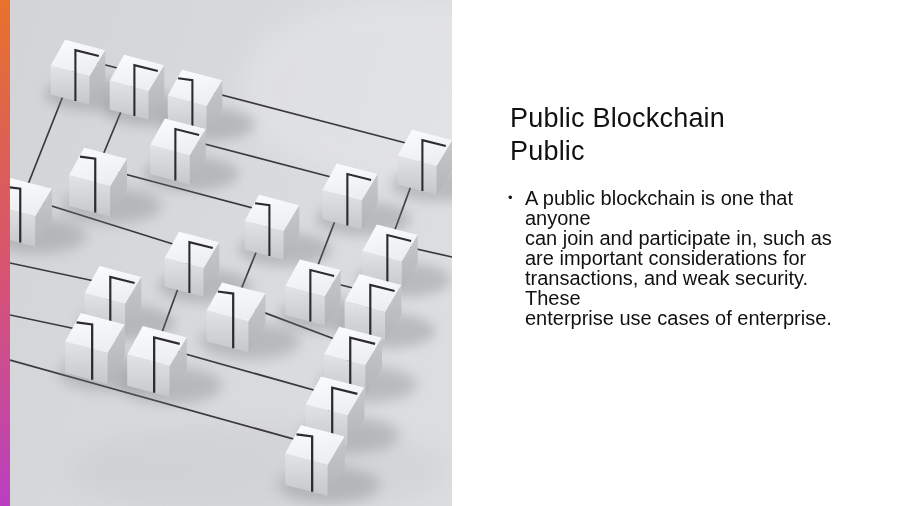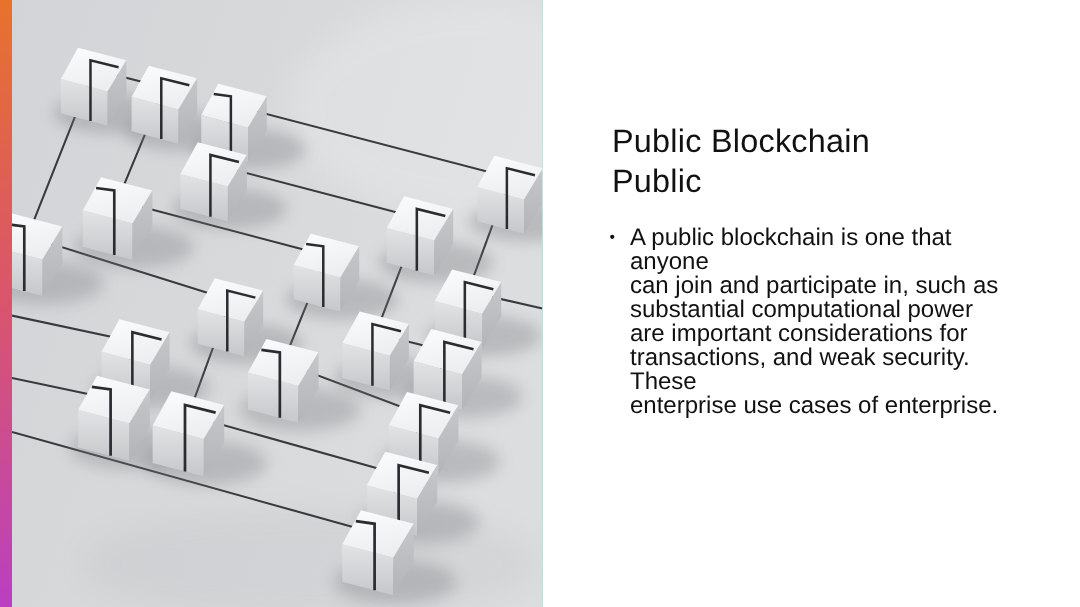--- a/index.html
+++ b/index.html
@@ -3,21 +3,21 @@
 <meta charset="utf-8">
 <style>
   * { margin: 0; padding: 0; box-sizing: border-box; }
   html, body { width: 900px; height: 506px; overflow: hidden; }
   body { font-family: "Liberation Sans", sans-serif; background: #ffffff; }
 
   .slide {
     position: relative;
     width: 900px;
     height: 506px;
-    background: #14b8a6;
+    background: #fdba74;
     overflow: hidden;
   }
 
   
   .accent-stripe {
     position: absolute;
     left: 0; top: 0;
     width: 10px; height: 506px;
     background: linear-gradient(180deg, #e8722c 0%, #dd5f55 30%, #d9556c 50%, #c84a9a 78%, #ba3fc1 100%);
   }
@@ -179,21 +179,20 @@
     <h1 class="slide-title">
       <span>Public Blockchain</span>
       <span>Public</span>
     </h1>
 
     <div class="bullet-item">
       <span class="bullet-marker">•</span>
       <div class="bullet-text">
         <span>A public blockchain is one that anyone</span>
         <span>can join and participate in, such as</span>
-        <span>substantial computational power</span>
         <span>are important considerations for</span>
         <span>transactions, and weak security. These</span>
         <span>enterprise use cases of enterprise.</span>
       </div>
     </div>
   </div>
 
 </div>
 
 </body></html>

